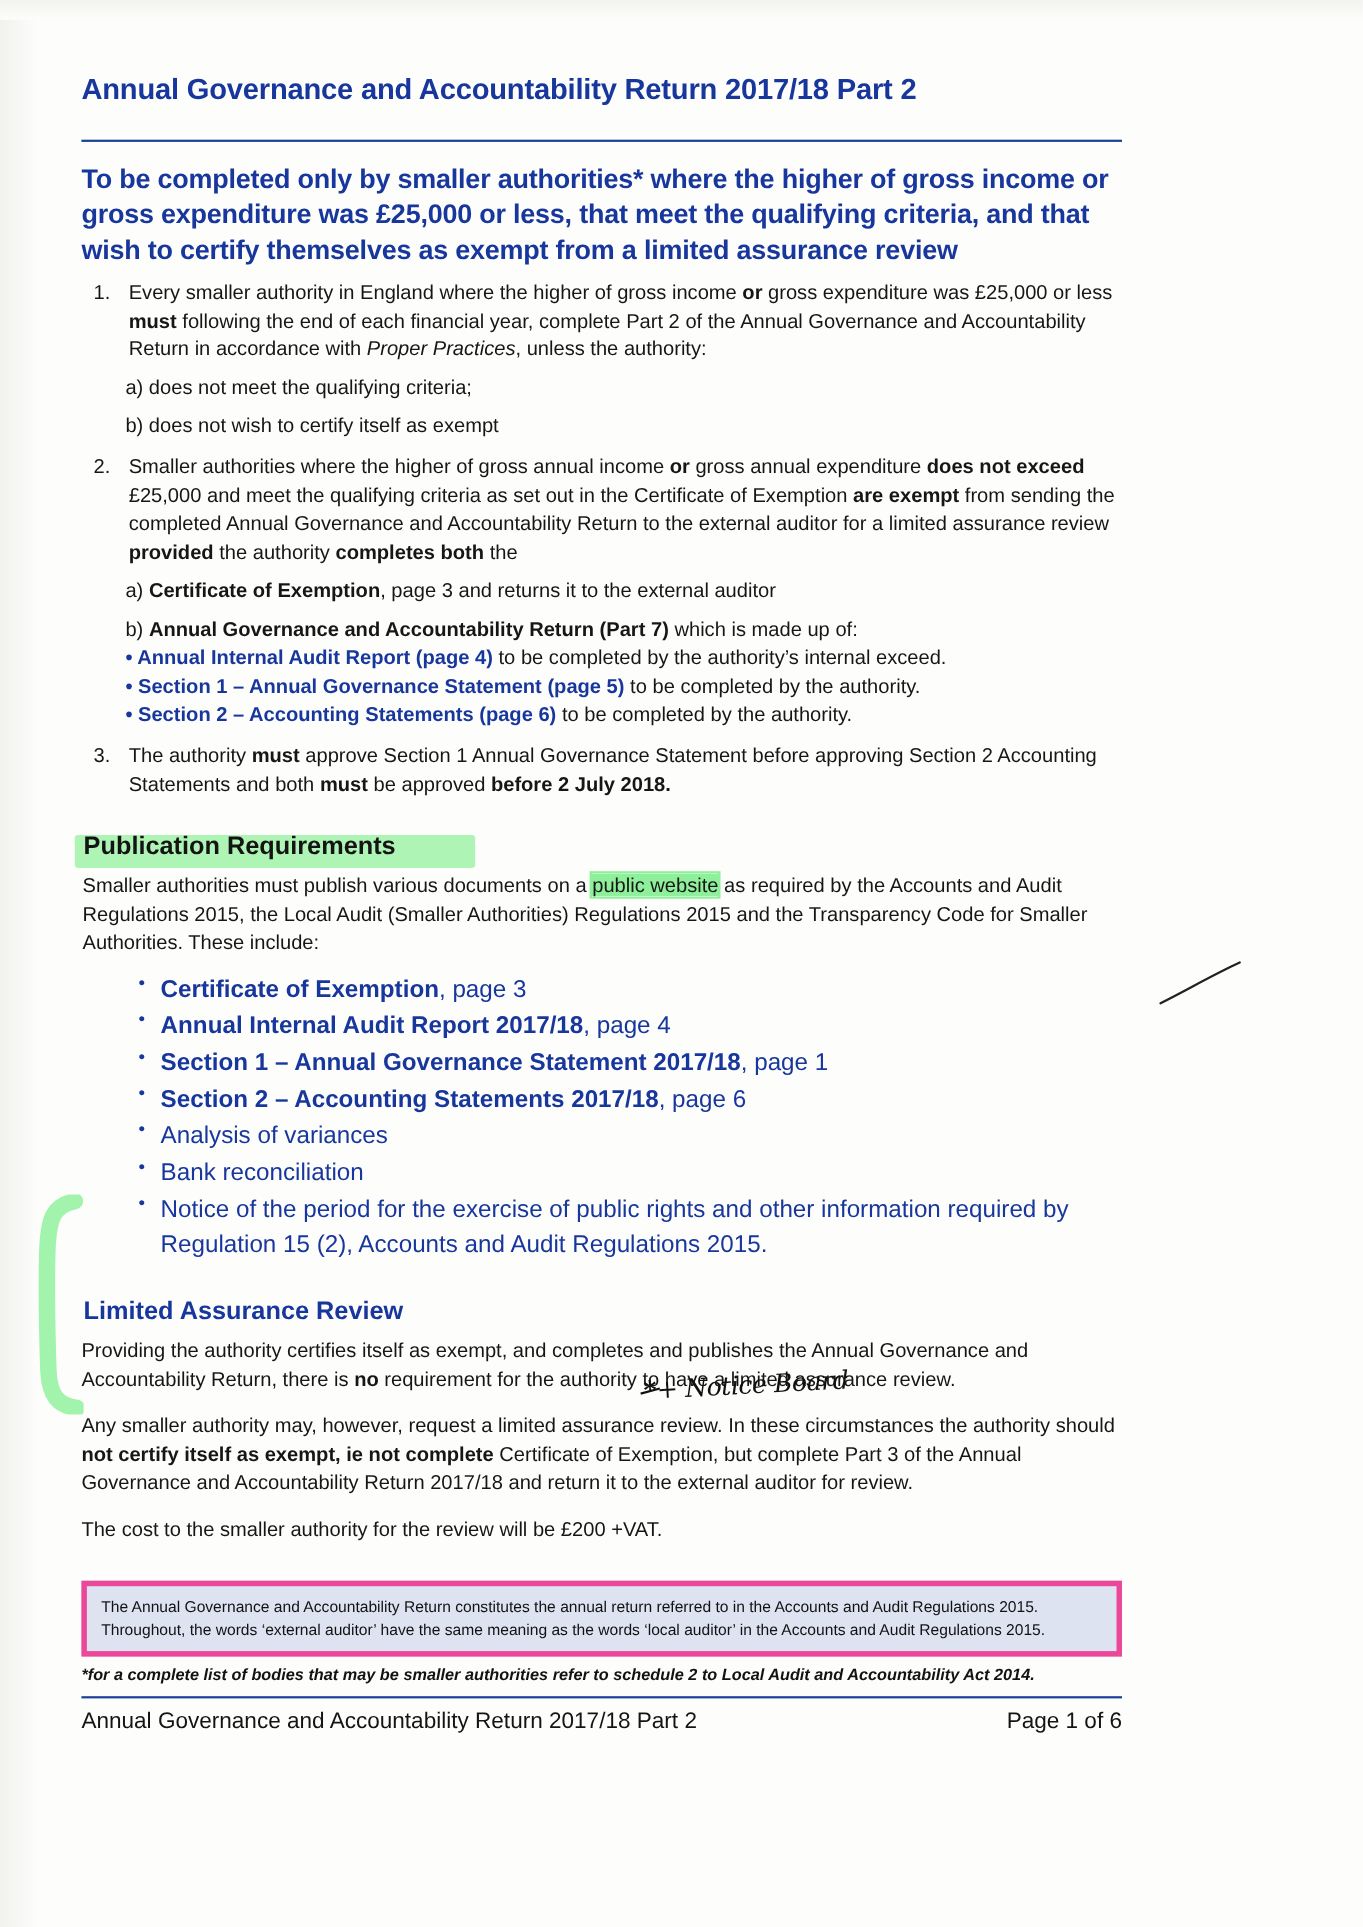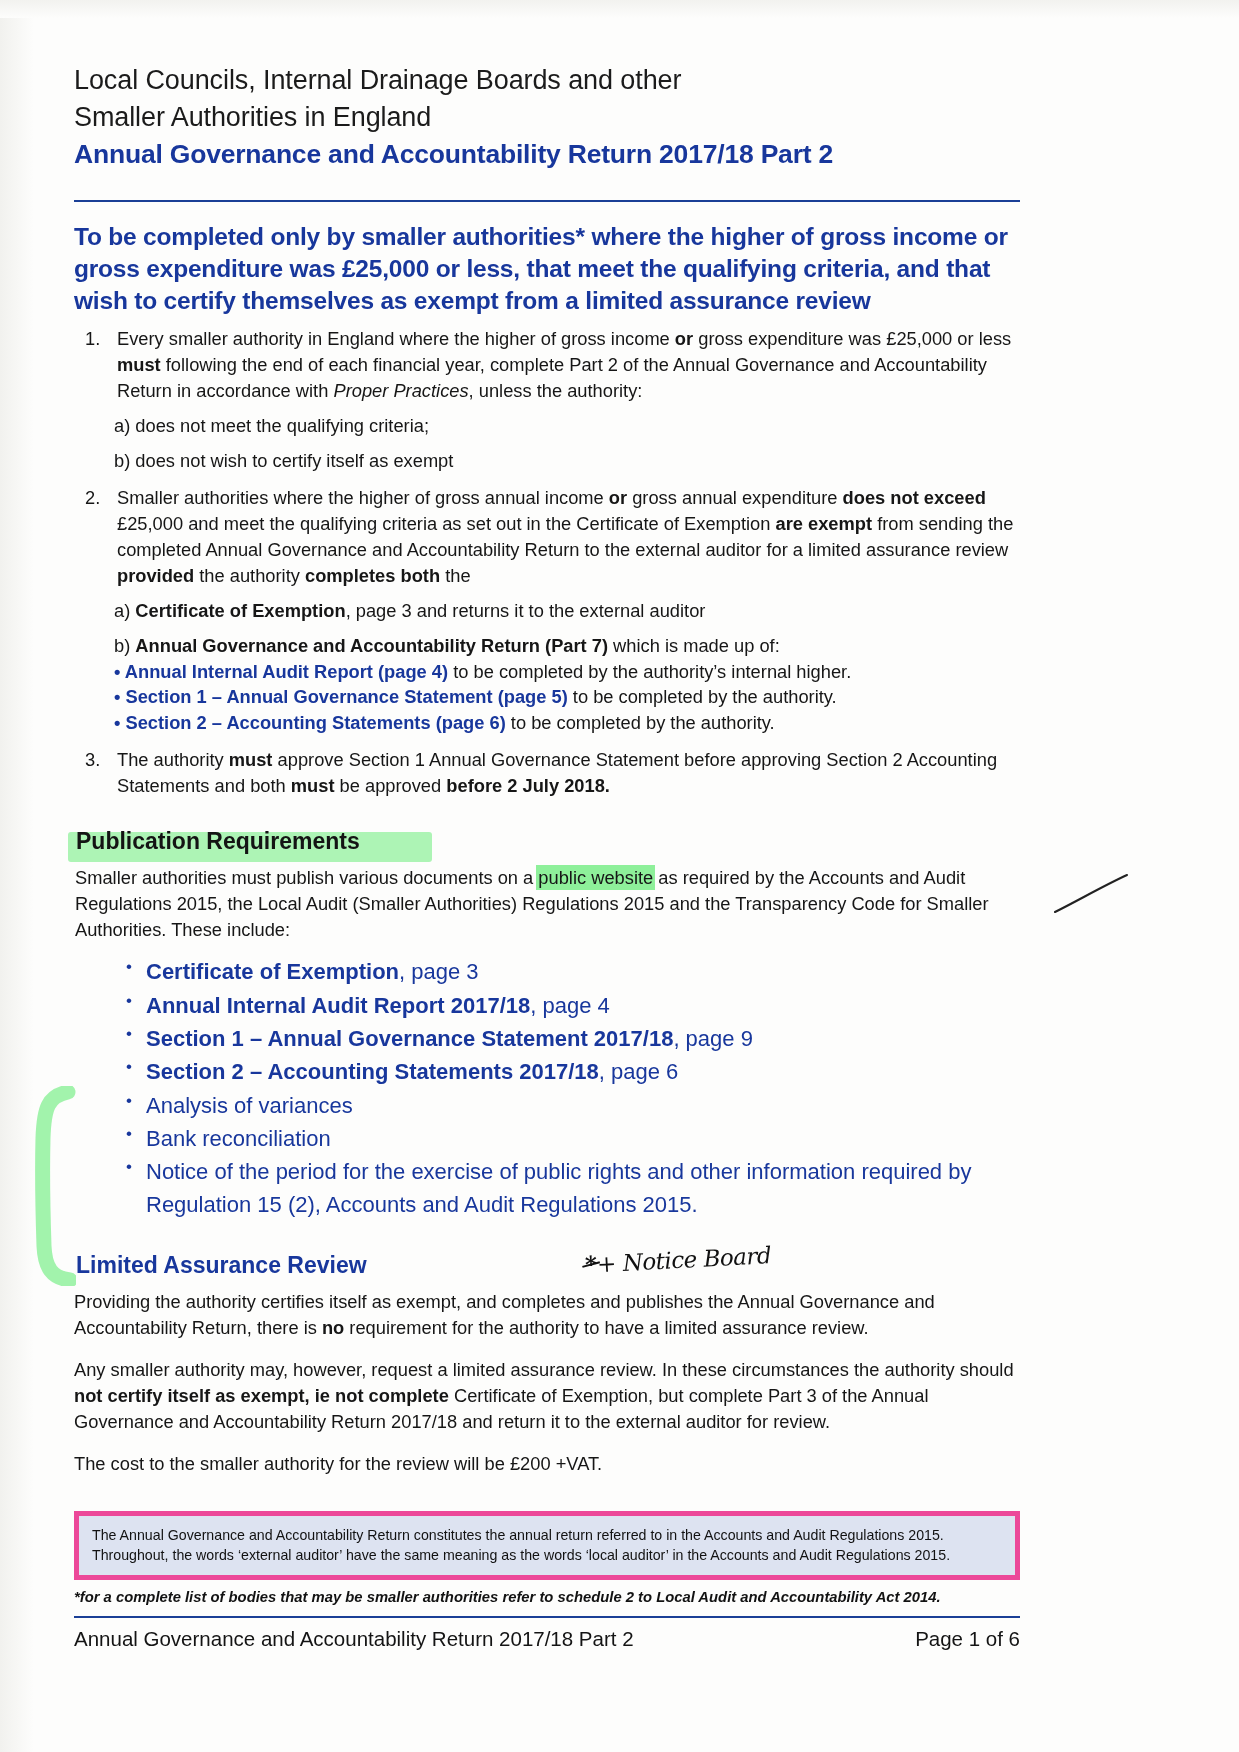--- a/index.html
+++ b/index.html
@@ -277,24 +277,20 @@
     <path d="M4 40 C28 28, 52 14, 76 3" stroke="#222" stroke-width="2.1" fill="none" stroke-linecap="round"></path>
   </svg>
 
   <div class="handwriting">
     <span class="hw-strike">*</span><span class="hw-script">+ Notice Board</span>
   </div>
 
   <div class="content">
 
     
-    <div class="doc-title-black">
-      <div>Local Councils, Internal Drainage Boards and other</div>
-      <div>Smaller Authorities in England</div>
-    </div>
     <div class="doc-title-blue">Annual Governance and Accountability Return 2017/18 Part 2</div>
 
     <hr class="rule-blue">
 
     
     <div class="intro-blue">To be completed only by smaller authorities* where the higher of gross income or gross expenditure was £25,000 or less, that meet the qualifying criteria, and that wish to certify themselves as exempt from a limited assurance review</div>
 
 
     
     <ol class="notes">
@@ -307,41 +303,41 @@
       <div class="sub-item">b) does not wish to certify itself as exempt</div>
 
       <li style="margin-top:11px">
         <span class="num">2.</span><span>Smaller authorities where the higher of gross annual income </span><b>or</b><span> gross annual expenditure </span><b>does not exceed</b><span> £25,000 and meet the qualifying criteria as set out in the Certificate of Exemption </span><b>are exempt</b><span> from sending the completed Annual Governance and Accountability Return to the external auditor for a limited assurance review </span><b>provided</b><span> the authority </span><b>completes both</b><span> the</span>
       </li>
 
       <div class="sub-item"><span>a) </span><b>Certificate of Exemption</b><span>, page 3 and returns it to the external auditor</span></div>
 
       <div class="sub-item"><span>b) </span><b>Annual Governance and Accountability Return (Part 7)</b><span> which is made up of:</span></div>
 
-      <div class="blue-bullet-line"><span class="bl">• Annual Internal Audit Report (page 4)</span><span> to be completed by the authority’s internal higher.</span></div>
+      <div class="blue-bullet-line"><span class="bl">• Annual Internal Audit Report (page 4)</span><span> to be completed by the authority’s internal exceed.</span></div>
       <div class="blue-bullet-line"><span class="bl">• Section 1 – Annual Governance Statement (page 5)</span><span> to be completed by the authority.</span></div>
       <div class="blue-bullet-line"><span class="bl">• Section 2 – Accounting Statements (page 6)</span><span> to be completed by the authority.</span></div>
 
       <li style="margin-top:12px">
         <span class="num">3.</span><span>The authority </span><b>must</b><span> approve Section 1 Annual Governance Statement before approving Section 2 Accounting Statements and both </span><b>must</b><span> be approved </span><b>before 2 July 2018.</b>
       </li>
     </ol>
 
     
     <div style="position:relative;">
       <span class="hl-green" style="left:-6px; top:26px; width:364px; height:30px;"></span>
       <div class="section-head black">Publication Requirements</div>
     </div>
 
     <div class="para body-ind"><span>Smaller authorities must publish various documents on a </span><span class="hl-inline">public website</span><span> as required by the Accounts and Audit Regulations 2015, the Local Audit (Smaller Authorities) Regulations 2015 and the Transparency Code for Smaller Authorities. These include:</span></div>
 
     <ul class="pub-list">
       <li><span class="lbl">Certificate of Exemption</span><span class="pg">, page 3</span></li>
       <li><span class="lbl">Annual Internal Audit Report 2017/18</span><span class="pg">, page 4</span></li>
-      <li><span class="lbl">Section 1 – Annual Governance Statement 2017/18</span><span class="pg">, page 9</span></li>
+      <li><span class="lbl">Section 1 – Annual Governance Statement 2017/18</span><span class="pg">, page 1</span></li>
       <li><span class="lbl">Section 2 – Accounting Statements 2017/18</span><span class="pg">, page 6</span></li>
       <li><span class="pg">Analysis of variances</span></li>
       <li><span class="pg">Bank reconciliation</span></li>
       <li><span class="pg">Notice of the period for the exercise of public rights and other information required by Regulation 15 (2), Accounts and Audit Regulations 2015.</span></li>
     </ul>
 
     
     <div class="section-head" style="margin-top:30px;">Limited Assurance Review</div>
 
     <div class="para"><span>Providing the authority certifies itself as exempt, and completes and publishes the Annual Governance and Accountability Return, there is </span><b>no</b><span> requirement for the authority to have a limited assurance review.</span></div>

